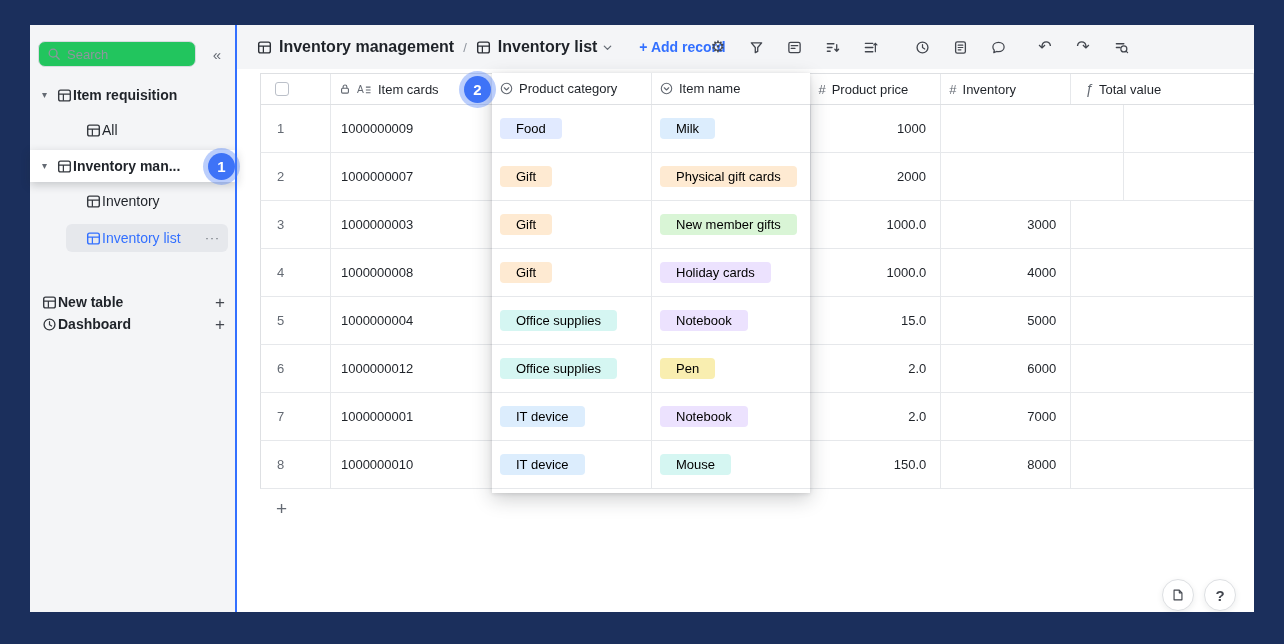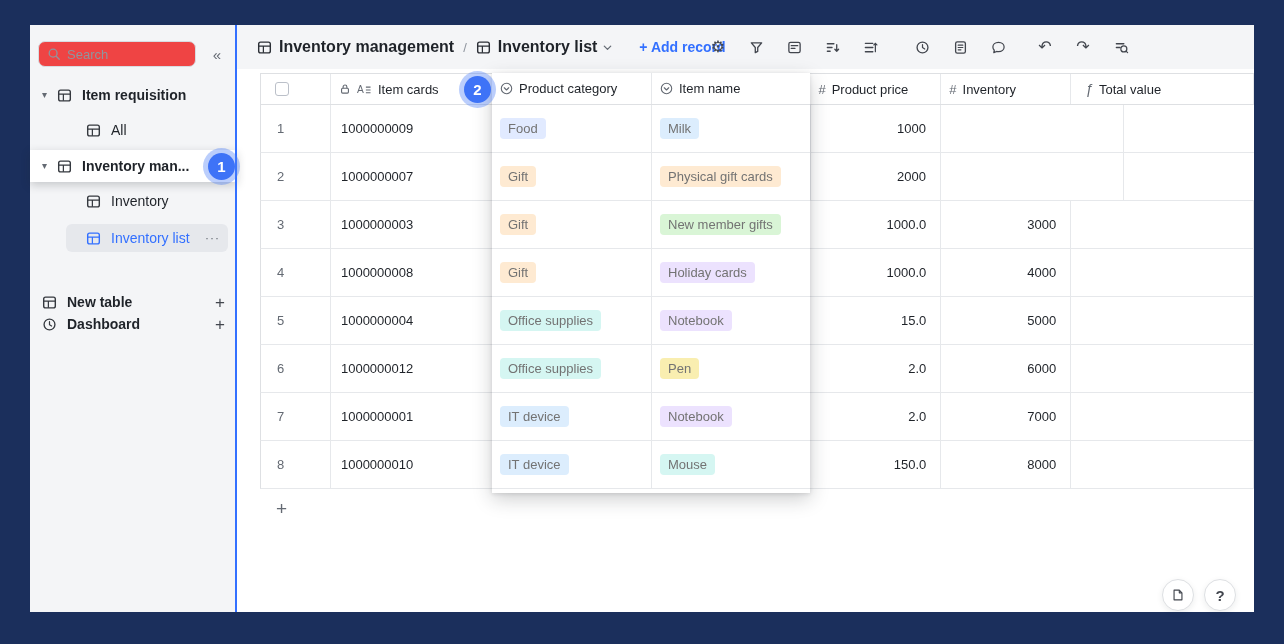--- a/index.html
+++ b/index.html
@@ -5,29 +5,29 @@
   *{margin:0;padding:0;box-sizing:border-box}
   html,body{width:1284px;height:644px}
   body{background:#1b2f5c;font-family:"Liberation Sans","DejaVu Sans",sans-serif;position:relative;overflow:hidden}
 
   .app{position:absolute;left:30px;top:25px;width:1224px;height:587px;background:#fff}
 
   
   .sidebar{position:absolute;left:0;top:0;width:205px;height:100%;background:#f4f5f7}
   .divider{position:absolute;left:205px;top:0;width:2px;height:100%;background:#3370ff;z-index:6}
 
-  .search-box{position:absolute;left:8px;top:16px;width:158px;height:26px;background:#ef4444;border:1px solid #d8dce1;border-radius:7px;display:flex;align-items:center;padding:0 8px;gap:6px}
+  .search-box{position:absolute;left:8px;top:16px;width:158px;height:26px;background:#22c55e;border:1px solid #d8dce1;border-radius:7px;display:flex;align-items:center;padding:0 8px;gap:6px}
   .search-box input{border:none;outline:none;background:transparent;font-size:13px;color:#1f2329;width:100%;font-family:inherit}
   .search-box input::placeholder{color:#8f959e}
   .collapse{position:absolute;right:6px;top:16px;width:24px;height:26px;display:flex;align-items:center;justify-content:center;color:#646a73;font-size:15px;cursor:pointer}
 
   .srow{position:absolute;display:flex;align-items:center;font-size:14px;color:#1f2329}
   .srow .caret{width:10px;font-size:10px;color:#646a73;line-height:1}
   .sicon{display:flex;color:#35393f}
-  .slabel{margin-left:10px;white-space:nowrap;overflow:hidden;text-overflow:ellipsis}
+  .slabel{margin-left:1px;white-space:nowrap;overflow:hidden;text-overflow:ellipsis}
   .section{left:0;width:205px;height:26px;padding-left:12px}
   .section .sicon{margin-left:5px}
   .section .slabel{font-weight:600}
   .child{left:36px;width:162px;height:26px;padding-left:20px;border-radius:6px}
   .elevated{top:125px !important;height:32px;width:207px;background:#fff;box-shadow:0 3px 10px rgba(31,35,41,.22);border-radius:0 4px 4px 0;z-index:5}
   .selected{background:#e6e8ec;color:#3370ff;height:28px}
   .selected .sicon{color:#3370ff}
   .more{margin-left:auto;padding-right:8px;color:#646a73;font-size:12px;letter-spacing:1px;cursor:pointer}
   .brow{position:absolute;left:0;width:205px;height:26px;display:flex;align-items:center;padding-left:12px;font-size:14px;color:#1f2329}
   .brow .slabel{font-weight:600}
@@ -58,21 +58,21 @@
   .cell{display:flex;align-items:center;font-size:13px;color:#1f2329;border-right:1px solid #e6e8eb;height:100%;padding:0 10px;white-space:nowrap}
   .c-num{width:70px;padding-left:16px;color:#646a73}
   .c-id{width:162px}
   .c-cat{width:160px;padding:0 8px}
   .c-name{width:158px;padding:0 8px}
   .c-price{width:131px;justify-content:flex-end;padding-right:14px}
   .c-inv{width:130px;justify-content:flex-end;padding-right:14px}
   .c-total{width:183px}
   .checkbox{width:14px;height:14px;border:1.5px solid #bbc0c9;border-radius:3px;background:#fff;cursor:pointer}
   .add-row{display:flex;align-items:center;height:40px;padding-left:16px;font-size:19px;color:#646a73;cursor:pointer}
-  .tag{display:inline-block;padding:3px 8px;border-radius:4px;font-size:13px;color:#737373;white-space:nowrap}
+  .tag{display:inline-block;padding:3px 16px;border-radius:4px;font-size:13px;color:#000000;white-space:nowrap}
 
   
   .spotlight{position:absolute;left:255px;top:48px;width:318px;height:420px;background:#fff;z-index:10;box-shadow:0 6px 18px rgba(31,35,41,.22),0 1px 4px rgba(31,35,41,.12)}
   .p-head{display:flex;height:32px;border-bottom:1px solid #dee0e3}
   .p-row{display:flex;height:48px;border-bottom:1px solid #e6e8eb}
   .pc{display:flex;align-items:center;padding:0 8px;height:100%}
   .pc-cat{width:160px;border-right:1px solid #e6e8eb}
   .pc-name{width:158px}
 
   

